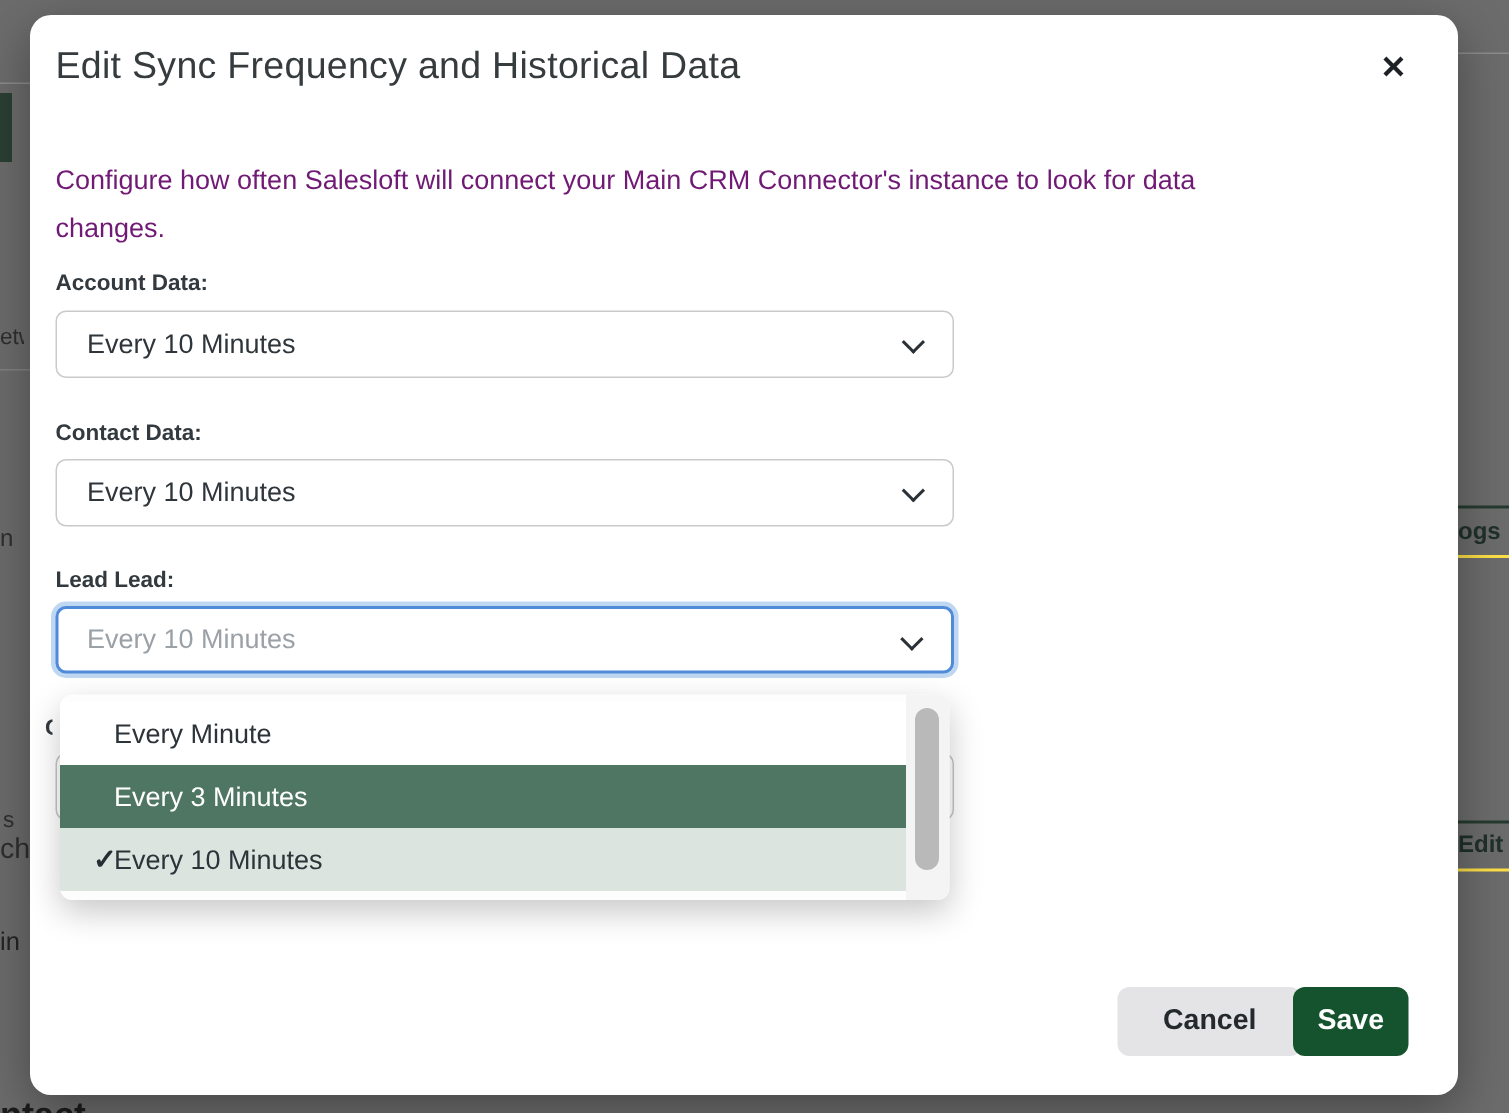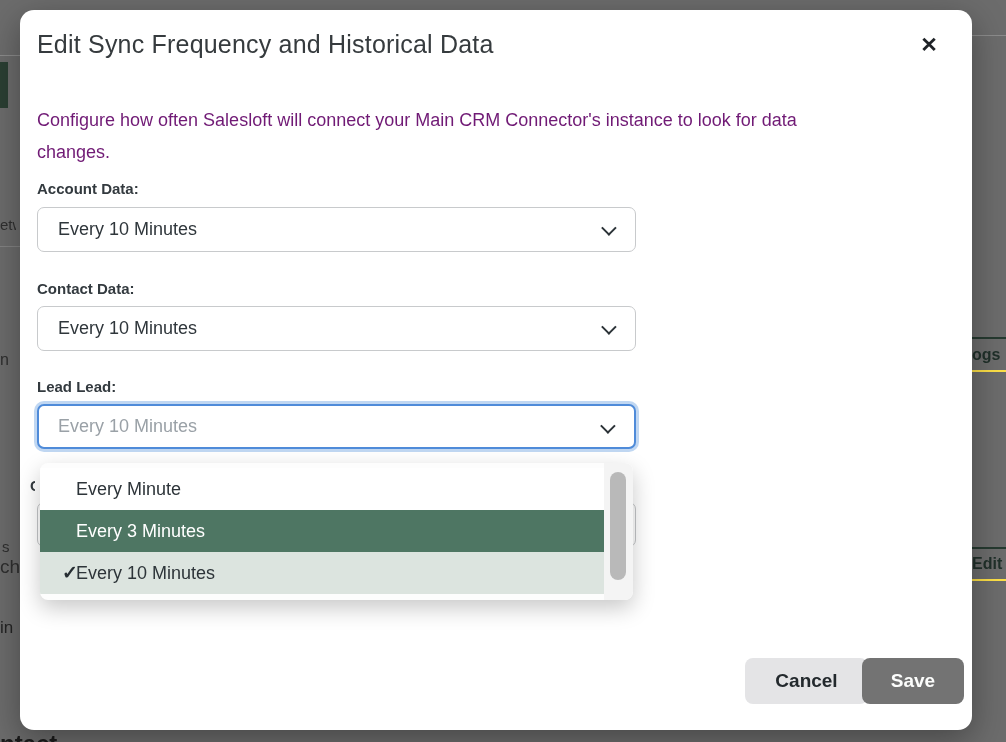--- a/index.html
+++ b/index.html
@@ -108,21 +108,21 @@
     background:#b9b9b9; border-radius:8px;
   }
 
   
   .btn {
     position:absolute; top:648px; height:46px; border:none; border-radius:8px;
     font-size:19px; font-weight:bold; cursor:pointer;
     font-family:"Liberation Sans", sans-serif;
   }
   .btn-cancel { left:725px; width:123px; background:#e4e4e6; color:#23292d; }
-  .btn-save   { left:842px; width:102px;  background:#737373; color:#fcfdfc; }
+  .btn-save   { left:842px; width:77px;  background:#14532d; color:#fcfdfc; }
 </style>
 </head>
 <body>
 
 <div>
   <div class="bg-line" style="left:0; top:55px; width:20px;"></div>
   <div class="bg-green-block"></div>
   <div class="bg-frag" style="left:0; top:216px; width:16px; font-size:15px;">etw</div>
   <div class="bg-line" style="left:0; top:246px; width:20px; background:rgba(255,255,255,0.16);"></div>
   <div class="bg-frag" style="left:0; top:351px; font-size:16px;">n</div>

